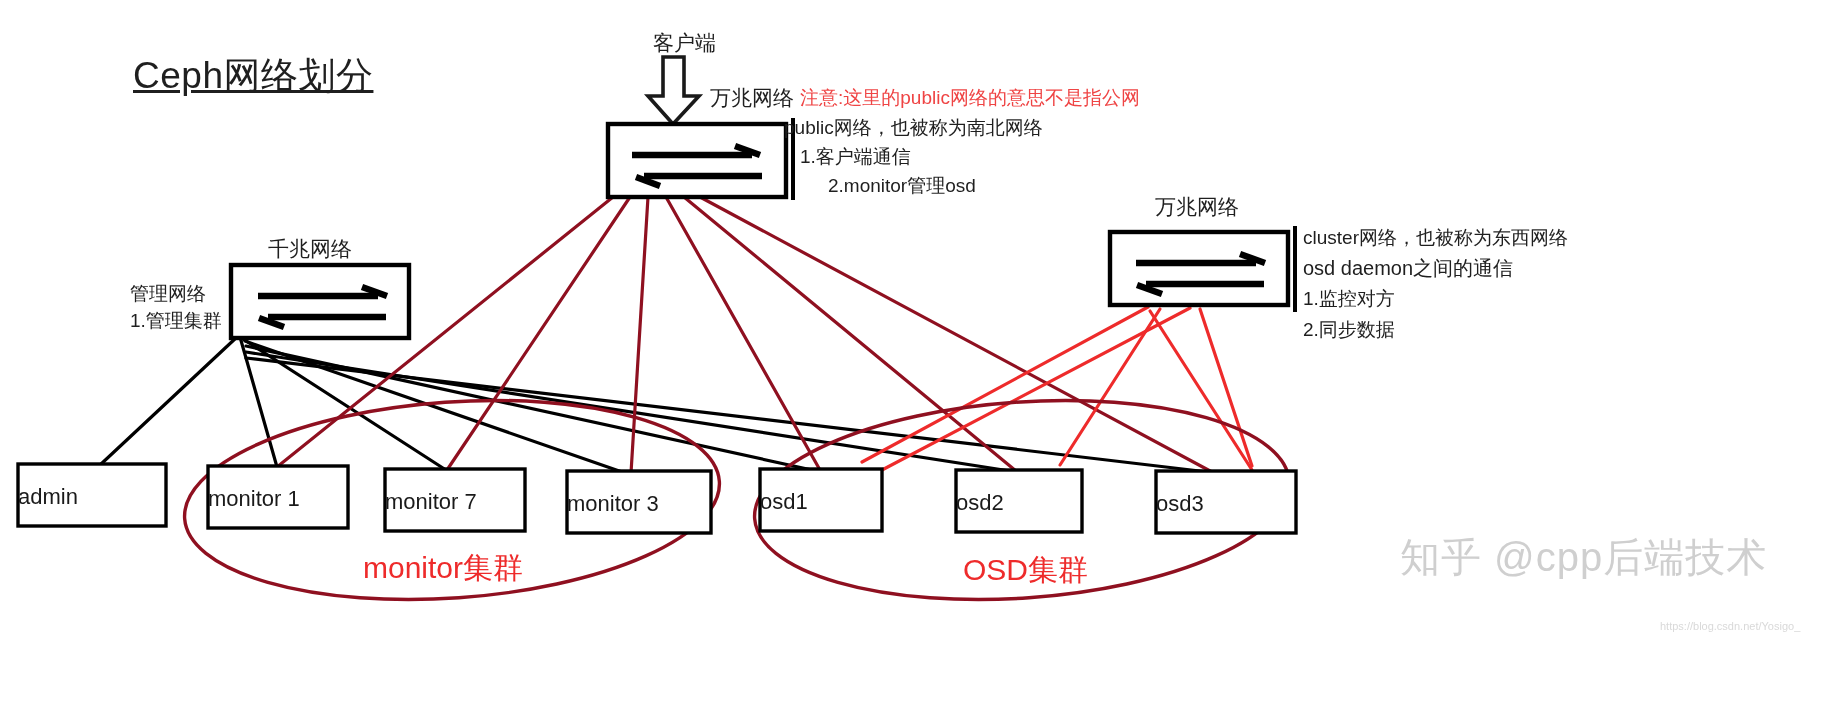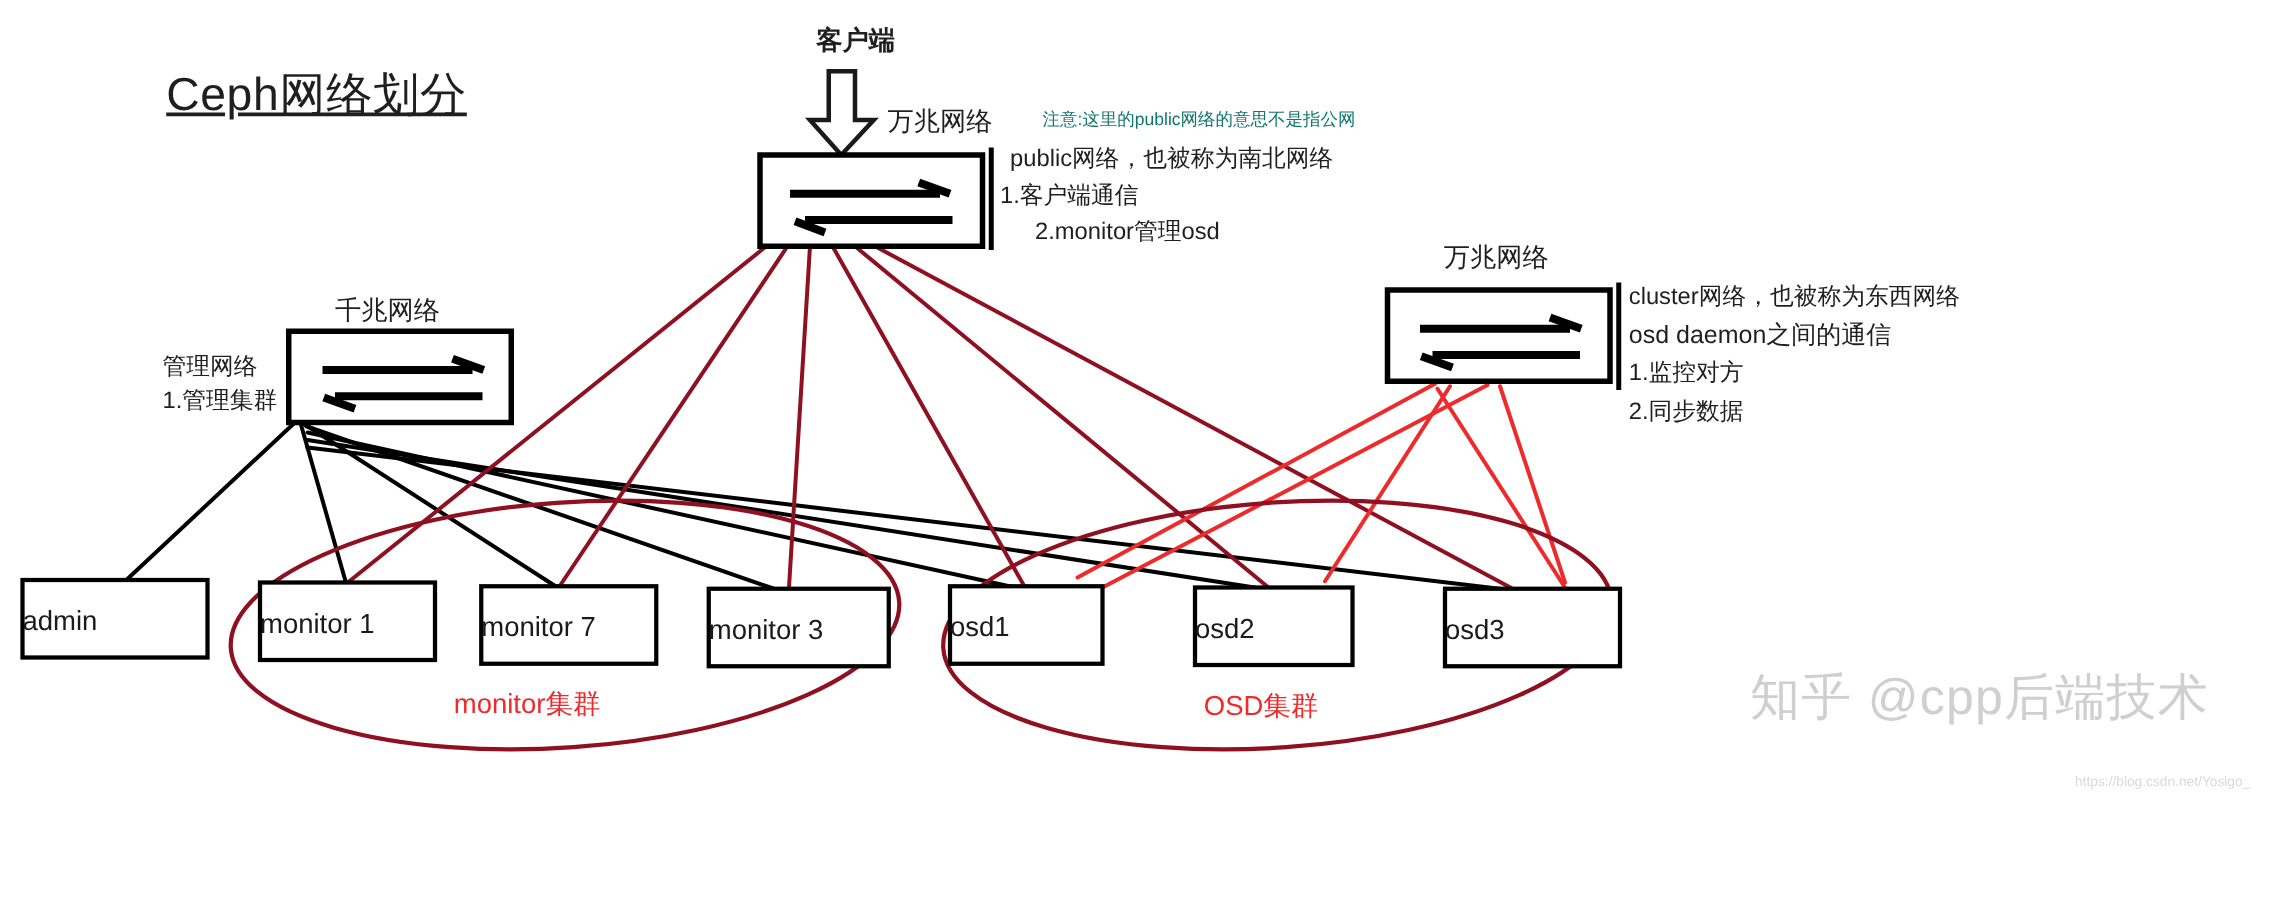--- a/index.html
+++ b/index.html
@@ -15,35 +15,35 @@
   }
   #stage { position: absolute; left: 0; top: 0; width: 1834px; height: 722px; }
   svg.canvas { position: absolute; left: 0; top: 0; width: 1834px; height: 722px; }
 
   .lbl { position: absolute; white-space: nowrap; line-height: 1.0; }
 
   .title { font-size: 37px; color: #1f1f1f; letter-spacing: 0.5px; text-decoration: underline; }
 
   .netlabel { font-size: 21px; color: #1f1f1f; }
   .sidelabel { font-size: 19px; color: #1f1f1f; }
-  .notered { font-size: 14px; color: #0f766e; margin-left: 34px; }
+  .notered { font-size: 19px; color: #ef4444; }
   .noteblk { font-size: 19px; color: #1f1f1f; }
   .noteblk.strong { font-size: 20px; text-align: right; }
 
   .boxlabel {
     position: absolute;
     font-size: 22px;
     color: #1a1a1a;
     text-align: left;
     white-space: nowrap;
   }
 
   .clusterlabel {
     position: absolute;
-    font-size: 22px;
+    font-size: 30px;
     color: #ee2b2b;
     white-space: nowrap;
   }
 
   .watermark {
     position: absolute;
     font-size: 40px;
     color: #cfcfcf;
     white-space: nowrap;
     letter-spacing: 1px;
@@ -135,30 +135,30 @@
       <rect x="956" y="470" width="126" height="62" fill="#ffffff" stroke="#000000" stroke-width="3.4"></rect>
       <rect x="1156" y="471" width="140" height="62" fill="#ffffff" stroke="#000000" stroke-width="3.4"></rect>
     </g>
 
     <line x1="793" y1="118" x2="793" y2="200" stroke="#000000" stroke-width="4"></line>
     <line x1="1295" y1="226" x2="1295" y2="312" stroke="#000000" stroke-width="4"></line>
   </svg>
 
   <div class="lbl title" style="left:133px; top:57px;">Ceph网络划分</div>
 
-  <div class="lbl netlabel" style="left:653px; top:22px;font-weight:bold;">客户端</div>
+  <div class="lbl netlabel" style="left:653px; top:32px;">客户端</div>
 
   <div class="lbl netlabel" style="left:710px; top:87px;">万兆网络</div>
 
   <div class="lbl netlabel" style="left:268px; top:238px;">千兆网络</div>
 
   <div class="lbl netlabel" style="left:1155px; top:196px;">万兆网络</div>
 
   <div class="lbl notered" style="left:800px; top:88px;">注意:这里的public网络的意思不是指公网</div>
-  <div class="lbl noteblk" style="left:808px; top:118px;">public网络，也被称为南北网络</div>
+  <div class="lbl noteblk" style="left:784px; top:118px;">public网络，也被称为南北网络</div>
   <div class="lbl noteblk" style="left:800px; top:147px;">1.客户端通信</div>
   <div class="lbl noteblk" style="left:828px; top:176px;">2.monitor管理osd</div>
 
   <div class="lbl sidelabel" style="left:130px; top:284px;">管理网络</div>
   <div class="lbl sidelabel" style="left:130px; top:311px;">1.管理集群</div>
 
   <div class="lbl noteblk" style="left:1303px; top:228px;">cluster网络，也被称为东西网络</div>
   <div class="lbl noteblk strong" style="left:1303px; top:258px;">osd daemon之间的通信</div>
   <div class="lbl noteblk" style="left:1303px; top:289px;">1.监控对方</div>
   <div class="lbl noteblk" style="left:1303px; top:320px;">2.同步数据</div>

